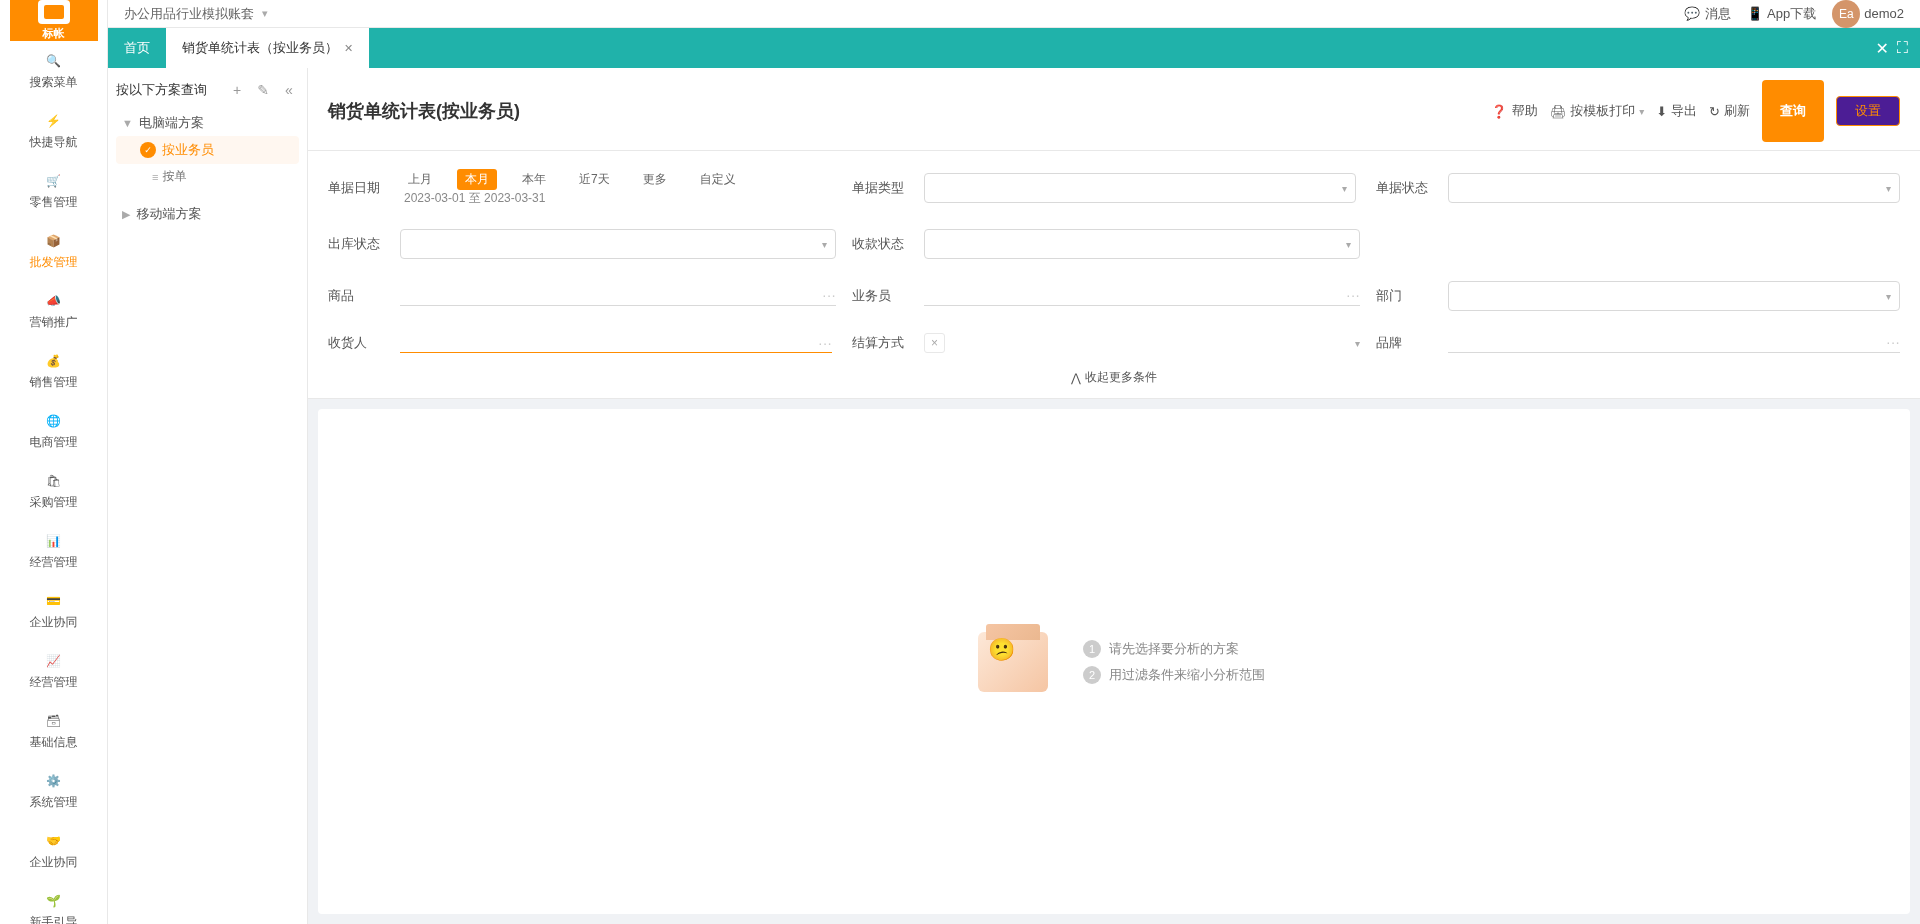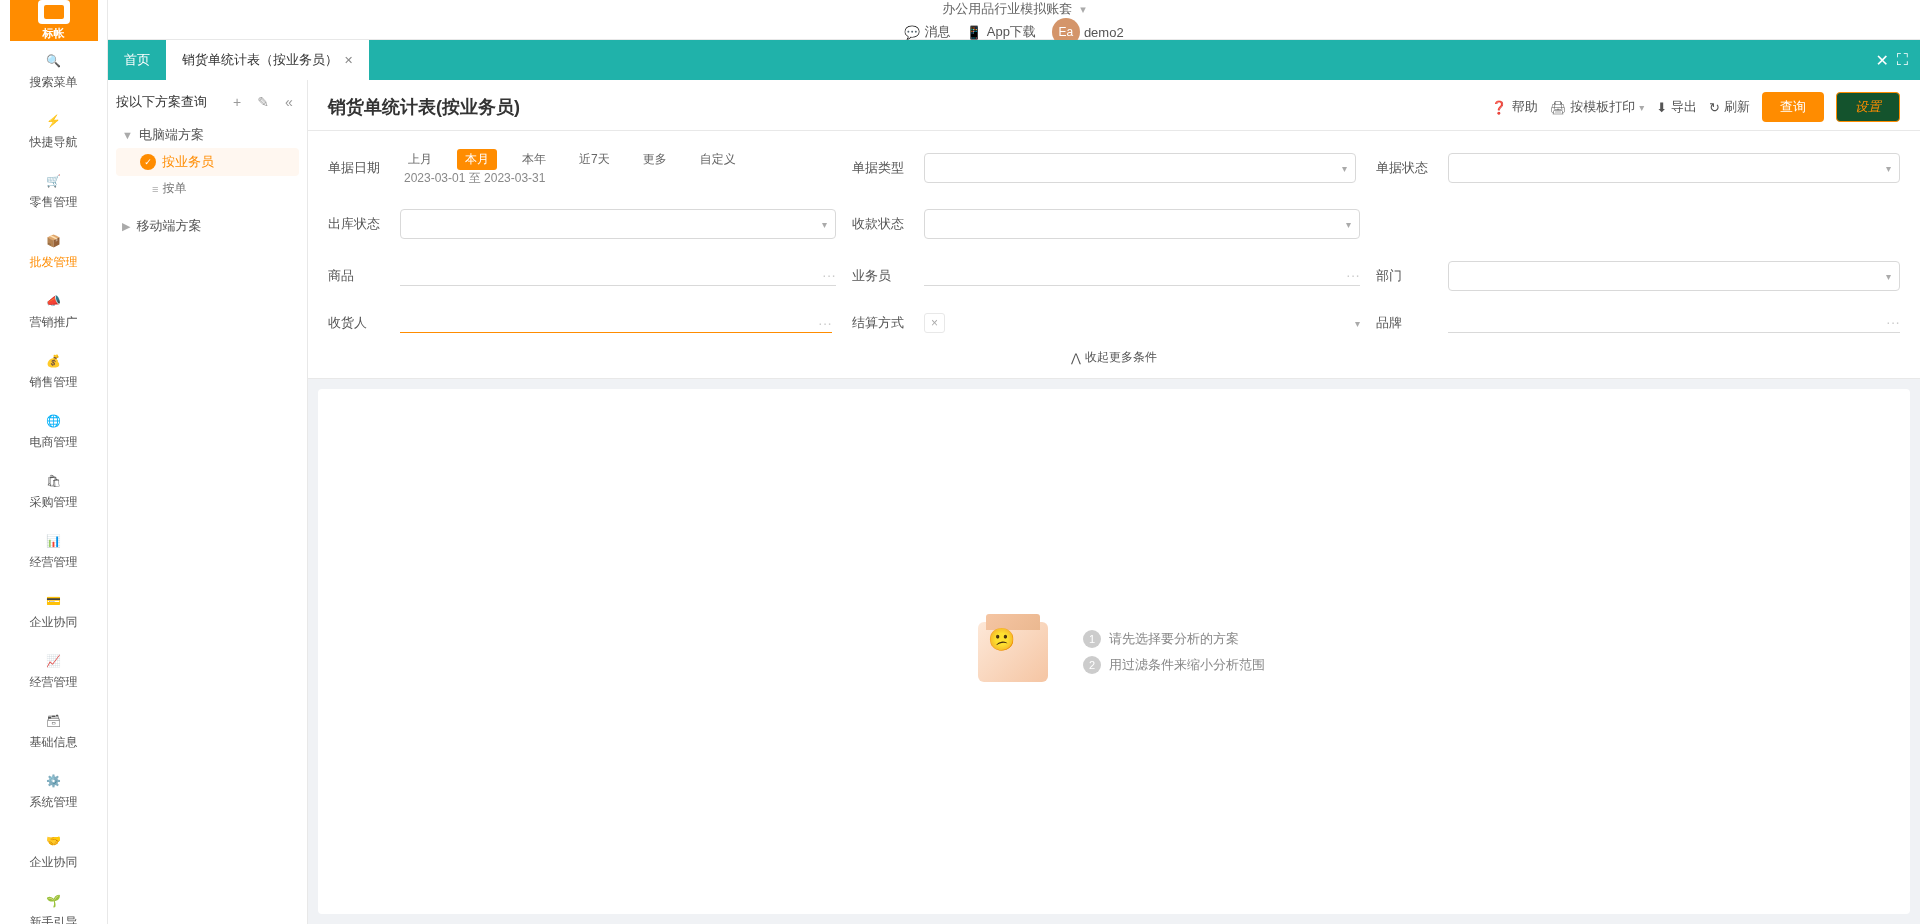--- a/index.html
+++ b/index.html
@@ -69,29 +69,28 @@
     
     .main {
       flex: 1;
       display: flex;
       flex-direction: column;
       overflow: hidden;
     }
 
     
     .topbar {
-      height: 40px;
+      height: 28px;
       background: #fff;
       display: flex;
       align-items: center;
       justify-content: space-between;
       padding: 0 16px;
       border-bottom: 1px solid #e8e8e8;
       flex-shrink: 0;
-      flex-direction: column;
     }
     .topbar-left {
       display: flex;
       align-items: center;
       gap: 8px;
       color: #666;
       font-size: 13px;
     }
     .topbar-right {
       display: flex;
@@ -300,34 +299,34 @@
       cursor: pointer;
       color: #555;
       font-size: 13px;
       background: none;
       border: none;
     }
     .btn-primary {
       background: #ff8c00;
       color: white;
       border: none;
-      padding: 6px 18px;
+      padding: 22px 18px;
       border-radius: 4px;
       cursor: pointer;
       font-size: 13px;
+      font-weight: bold;
     }
     .btn-secondary {
-      background: #14532d;
+      background: #4c1d95;
       color: #ff8c00;
       border: 1px solid #ff8c00;
       padding: 5px 18px;
       border-radius: 4px;
       cursor: pointer;
       font-size: 13px;
-      font-style: italic;
     }
 
     
     .filter-area {
       background: #fff;
       padding: 12px 20px;
       border-bottom: 1px solid #e8e8e8;
       flex-shrink: 0;
     }
     .filter-label {

